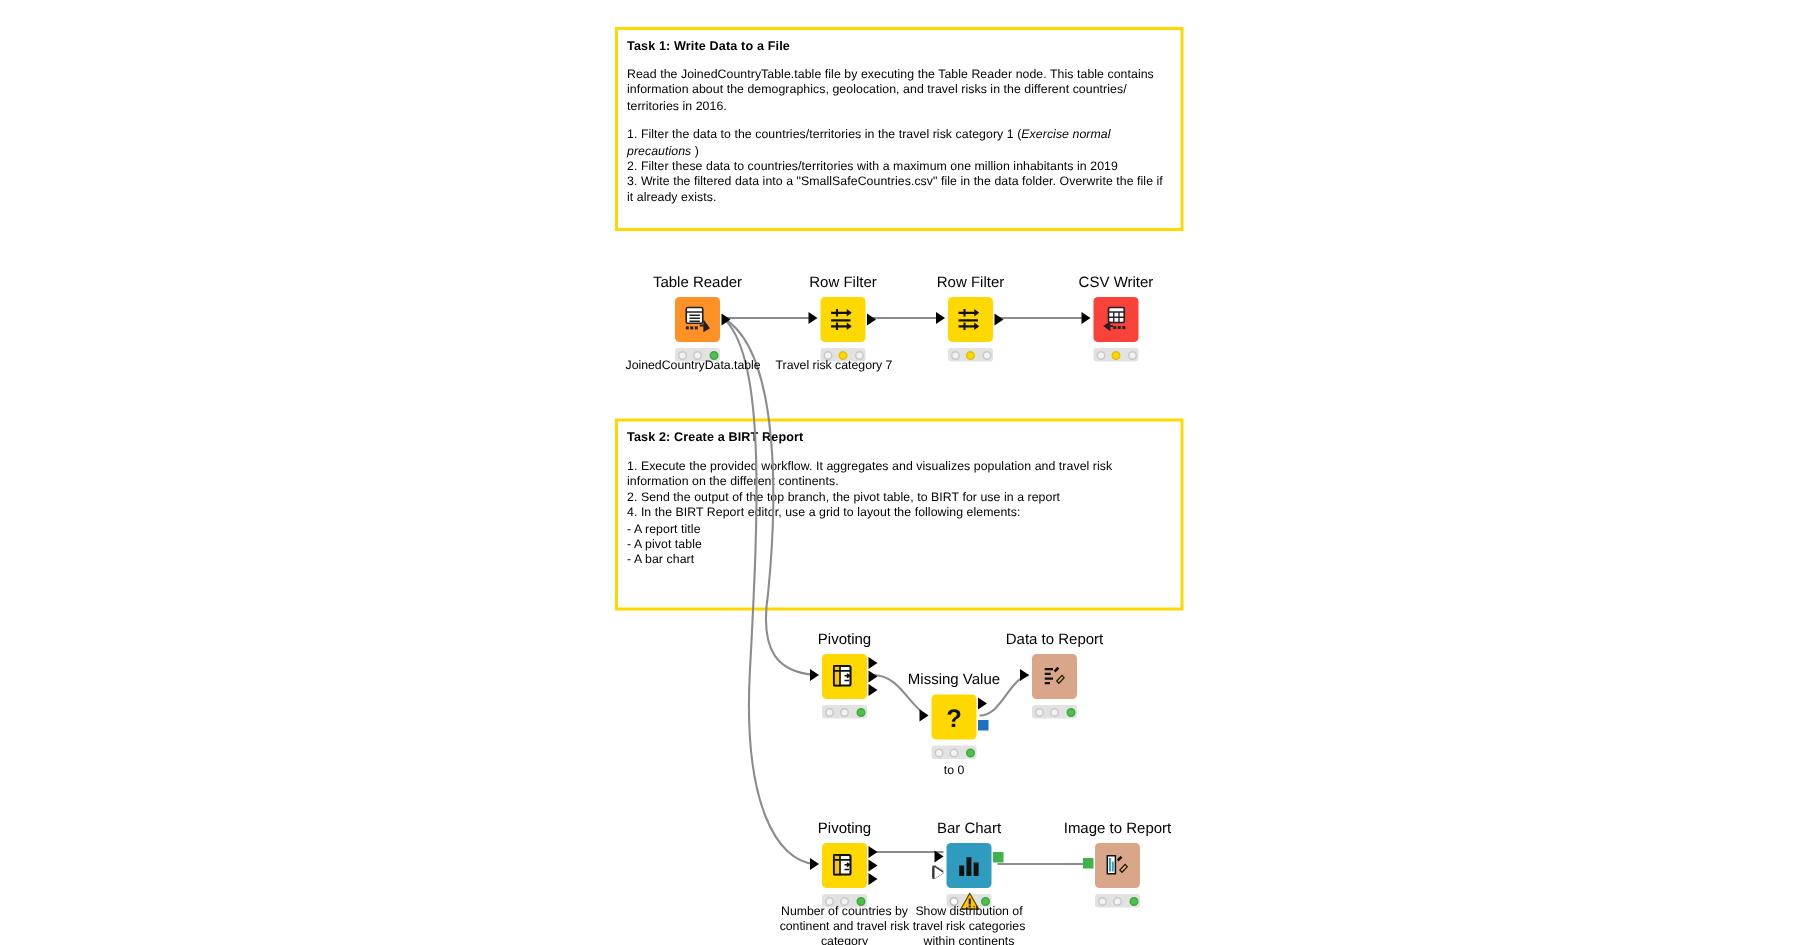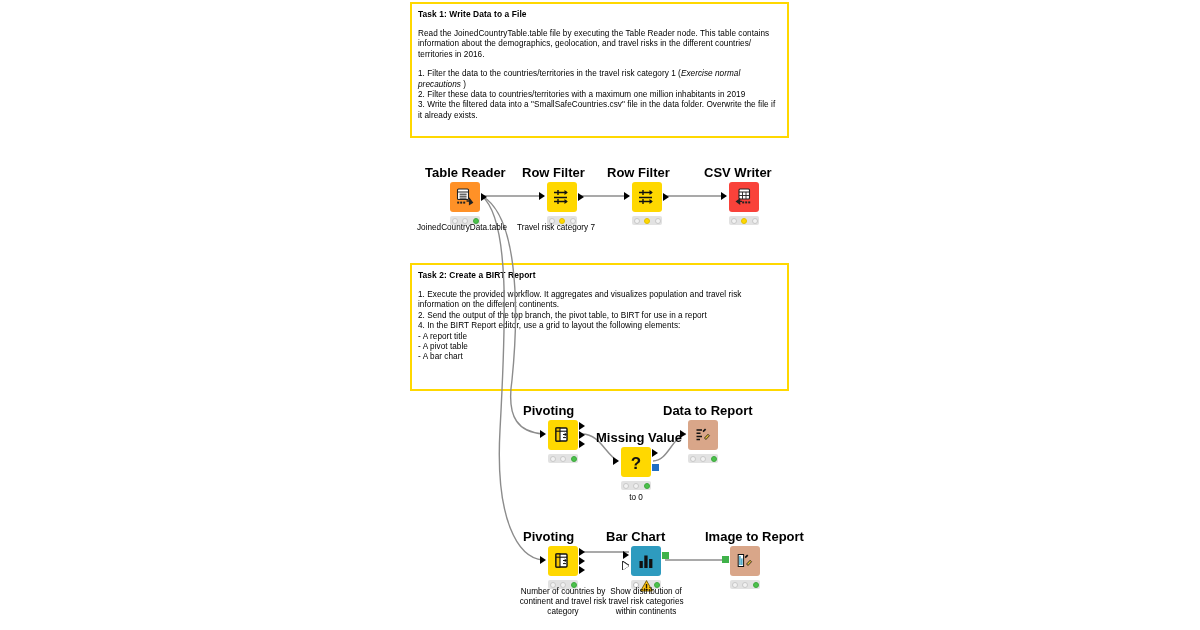--- a/index.html
+++ b/index.html
@@ -9,21 +9,21 @@
   }
   body {
     width: 1200px;
     height: 630px;
     position: relative;
     font-family: "Liberation Sans", sans-serif;
     overflow: hidden;
   }
   #canvas {
     position: absolute;
-    left: 0; top: 0;
+    left: 0; top: 16px;
     width: 1200px;
     height: 502px;
   }
 
   
   .annotation {
     position: absolute;
     background: #ffffff;
     border: 2px solid #FFD800;
     box-sizing: border-box;
@@ -64,22 +64,23 @@
   }
 
   
   .node {
     position: absolute;
     z-index: 10;
     width: 80px;
     margin-left: -40px;  
   }
   .node .node-title {
-    font-size: 13px;
-    font-weight: bold;
+    text-align: center;
+    font-size: 10px;
+    font-weight: normal;
     color: #000000;
     line-height: 10px;
     white-space: nowrap;
     margin-bottom: 3px;
   }
   .node-body-row {
     position: relative;
     height: 32px;
     display: flex;
     align-items: center;

